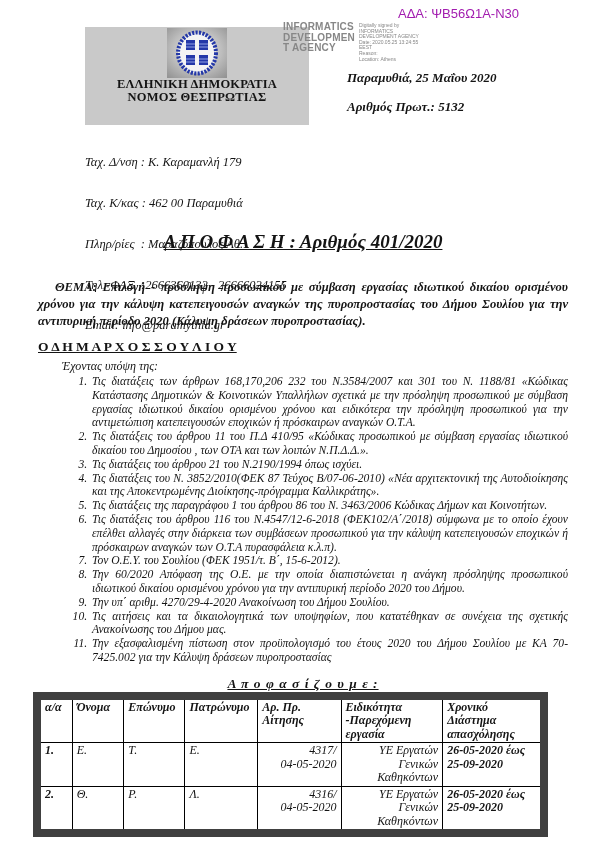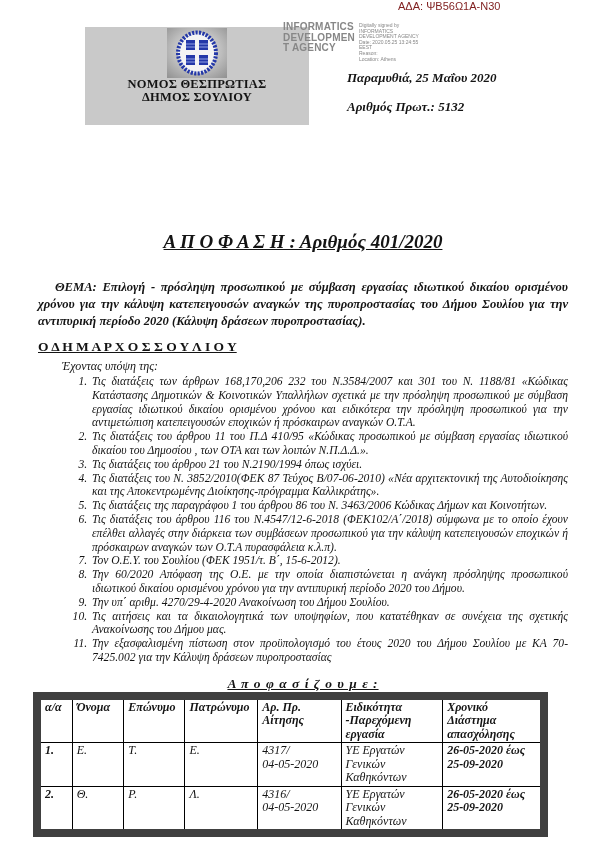--- a/index.html
+++ b/index.html
@@ -1,20 +1,20 @@
 <!DOCTYPE html>
 <html><head>
 <meta charset="utf-8">
 <style>
   html,body{margin:0;padding:0;background:#fff;}
   .page{position:relative;width:600px;height:849px;background:#fff;overflow:hidden;
         font-family:"Liberation Serif",serif;color:#141414;}
 
-  .ada{position:absolute;left:398px;top:0;font-family:"Liberation Sans",sans-serif;
-       font-size:11px;color:#7f1d1d;}
+  .ada{position:absolute;left:398px;top:6px;font-family:"Liberation Sans",sans-serif;
+       font-size:13px;color:#a21caf;}
 
   
   .lh-box{position:absolute;left:85px;top:27px;width:224px;height:98px;background:#c9c9c9;
           text-align:center;}
   .emblem-wrap{display:block;margin:1px auto 0;width:60px;height:50px;}
   .lh-line{font-weight:bold;font-size:12.5px;line-height:13.2px;letter-spacing:.2px;}
 
   
   .stamp{position:absolute;left:283px;top:22px;color:#878787;
          font-family:"Liberation Sans",sans-serif;}
@@ -41,21 +41,21 @@
            line-height:13.8px;text-align:justify;}
   ol.items li{padding-left:2px;}
   .decide{margin-top:11px;text-align:center;font-weight:bold;font-style:italic;
           font-size:13.5px;letter-spacing:1px;}
   .caption{margin:9px 0 4px 52px;font-weight:bold;font-style:italic;font-size:12.3px;}
 
   table.sel{border-collapse:collapse;margin-left:-5px;width:515px;border:8px solid #404040;}
   table.sel th,table.sel td{border:1px solid #000;padding:1px 4px;vertical-align:top;
         font-size:12px;white-space:pre-line;line-height:13.5px;}
   table.sel th{font-weight:bold;font-style:italic;text-align:left;}
-  th.c,td.c{text-align:left;}
+  th.c,td.c{text-align:right;}
   td.it{font-style:italic;}
   td.b{font-weight:bold;font-style:italic;}
   .col-aa{width:30px;}.col-fn{width:48px;}.col-ln{width:55px;}.col-pn{width:66px;}
   .col-ap{width:93px;}.col-sp{width:108px;}.col-pr{width:101px;}
 </style>
 </head>
 <body>
 
 <div class="page">
 
@@ -84,42 +84,49 @@
             <line x1="32" y1="16" x2="41" y2="16"></line>
           <line x1="19" y1="19" x2="28" y2="19"></line>
             <line x1="32" y1="19" x2="41" y2="19"></line>
           <line x1="19" y1="31" x2="28" y2="31"></line>
             <line x1="32" y1="31" x2="41" y2="31"></line>
           <line x1="19" y1="34" x2="28" y2="34"></line>
             <line x1="32" y1="34" x2="41" y2="34"></line>
         </g>
       </svg>
     </span>
+    <div class="lh-line">ΕΛΛΗΝΙΚΗ ΔΗΜΟΚΡΑΤΙΑ</div>
     <div class="lh-line">ΝΟΜΟΣ ΘΕΣΠΡΩΤΙΑΣ</div>
-    <div class="lh-line">ΔΗΜΟΣ ΣΟΥΛΙΟΥ</div>
   </div>
 
   <div class="stamp">
     <div class="stamp-agency">INFORMATICS
 DEVELOPMEN
 T AGENCY</div>
     <div class="stamp-details">Digitally signed by
 INFORMATICS
 DEVELOPMENT AGENCY
 Date: 2020.05.25 13:24:55
 EEST
 Reason:
 Location: Athens</div>
   </div>
 
   <div class="date-block">
     <div>Παραμυθιά, 25 Μαΐου 2020</div>
     <div class="proto">Αριθμός Πρωτ.: 5132</div>
   </div>
 
+  <div class="address">
+    <div>Ταχ. Δ/νση : Κ. Καραμανλή 179</div>
+    <div>Ταχ. Κ/κας : 462 00 Παραμυθιά</div>
+    <div>Πληρ/ρίες  : Μαραζόπουλος Αθ.</div>
+    <div>Τηλ.-ΦΑΞ  :2666360132 - 26666024155</div>
+    <div>Email: info@paramythia.gr</div>
+  </div>
 
   <div class="content">
     <div class="decision-title">
       <span class="u">Α Π Ο Φ Α Σ Η : Αριθμός  401/2020</span>
     </div>
 
     <div class="subject">ΘΕΜΑ: Επιλογή - πρόσληψη προσωπικού με σύμβαση εργασίας ιδιωτικού δικαίου ορισμένου χρόνου για την κάλυψη κατεπειγουσών αναγκών της πυροπροστασίας του Δήμου Σουλίου για την αντιπυρική περίοδο 2020 (Κάλυψη δράσεων πυροπροστασίας).</div>
 
     <div class="mayor">
       <span class="u">Ο  Δ Η Μ Α Ρ Χ Ο Σ   Σ Ο Υ Λ Ι Ο Υ</span>

